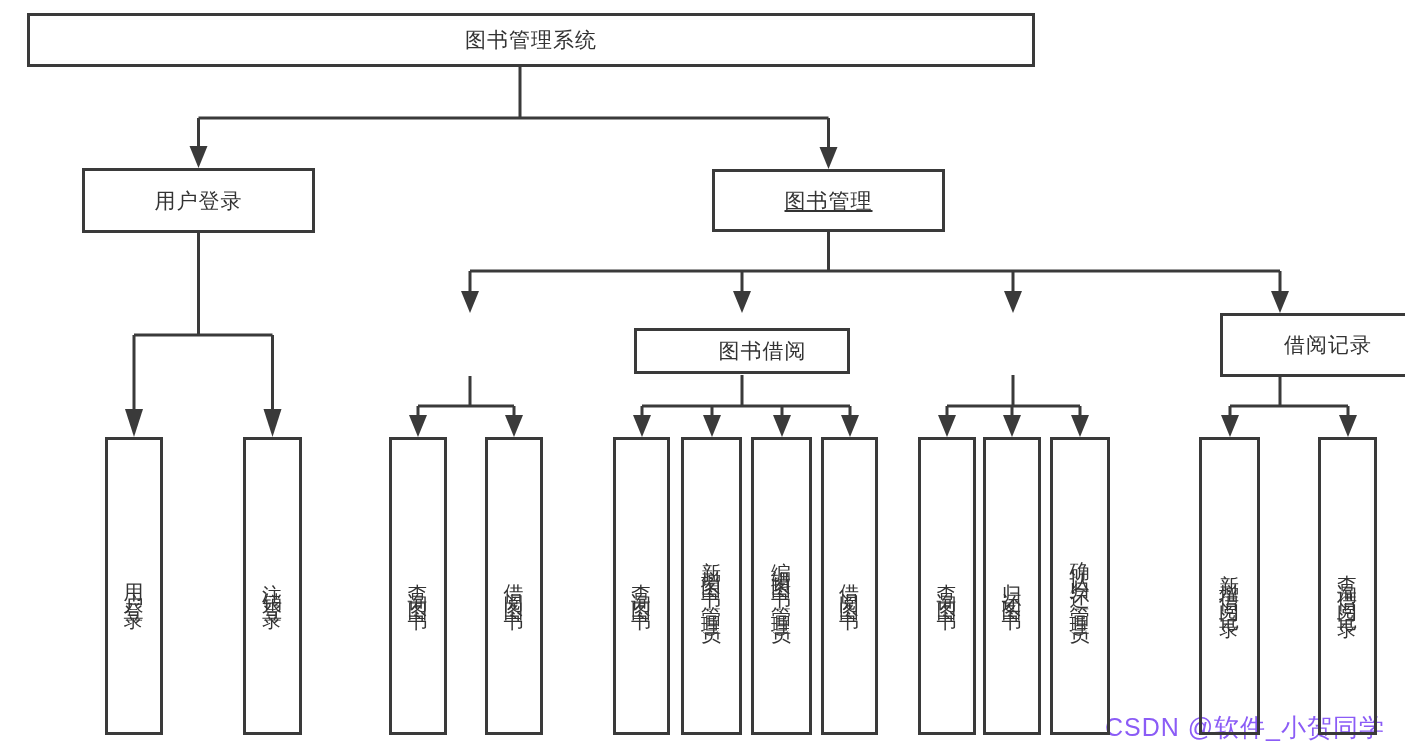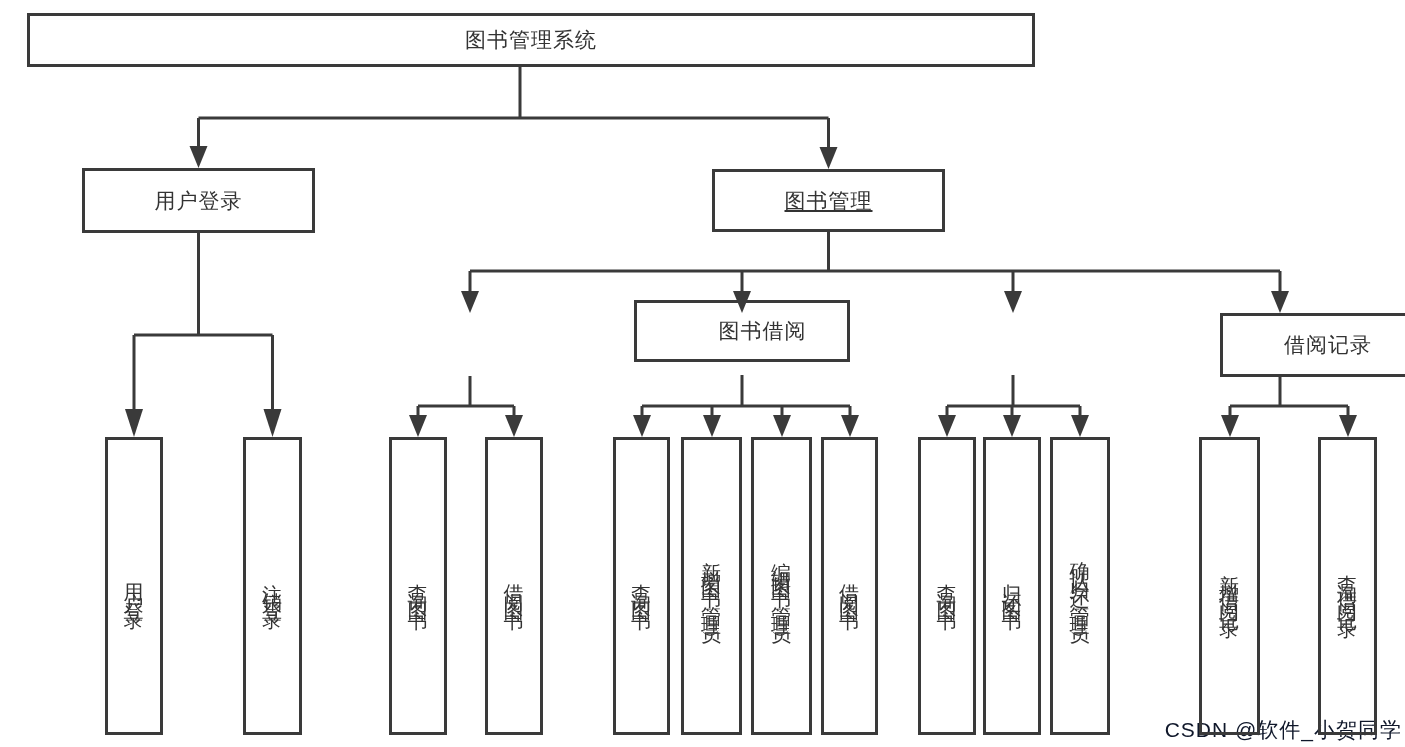--- a/index.html
+++ b/index.html
@@ -41,25 +41,25 @@
   .vbox span {
     writing-mode: vertical-rl;
     text-orientation: mixed;
     font-size: 20px;
     letter-spacing: 9px;
     color: #333333;
     line-height: 1;
   }
   .watermark {
     position: absolute;
-    right: 3px;
+    right: 20px;
     bottom: 3px;
     z-index: 1;
-    font-size: 21px;
-    color: #0f172a;
+    font-size: 25px;
+    color: #8b5cf6;
     letter-spacing: 1px;
     white-space: nowrap;
   }
   svg .line {
     stroke: #3a3a3a;
     stroke-width: 3;
     fill: none;
   }
   svg .head {
     fill: #3a3a3a;
@@ -139,21 +139,21 @@
     <span>图书管理系统</span>
   </div>
 
   <div class="node hbox" style="left:82px; top:168px; width:233px; height:65px;">
     <span>用户登录</span>
   </div>
   <div class="node hbox" style="left:712px; top:169px; width:233px; height:63px;text-decoration:underline;">
     <span>图书管理</span>
   </div>
 
-  <div class="node hbox" style="left:634px; top:300px; width:216px; height:62px;padding-left:41px;">
+  <div class="node hbox" style="left:634px; top:328px; width:216px; height:46px;padding-left:41px;">
     <span>图书借阅</span>
   </div>
   <div class="node hbox" style="left:1220px; top:313px; width:216px; height:64px;">
     <span>借阅记录</span>
   </div>
 
   <div class="node vbox" style="left:105px; top:437px; width:58px; height:298px;">
     <span>用户登录</span>
   </div>
   <div class="node vbox" style="left:243px; top:437px; width:59px; height:298px;">

